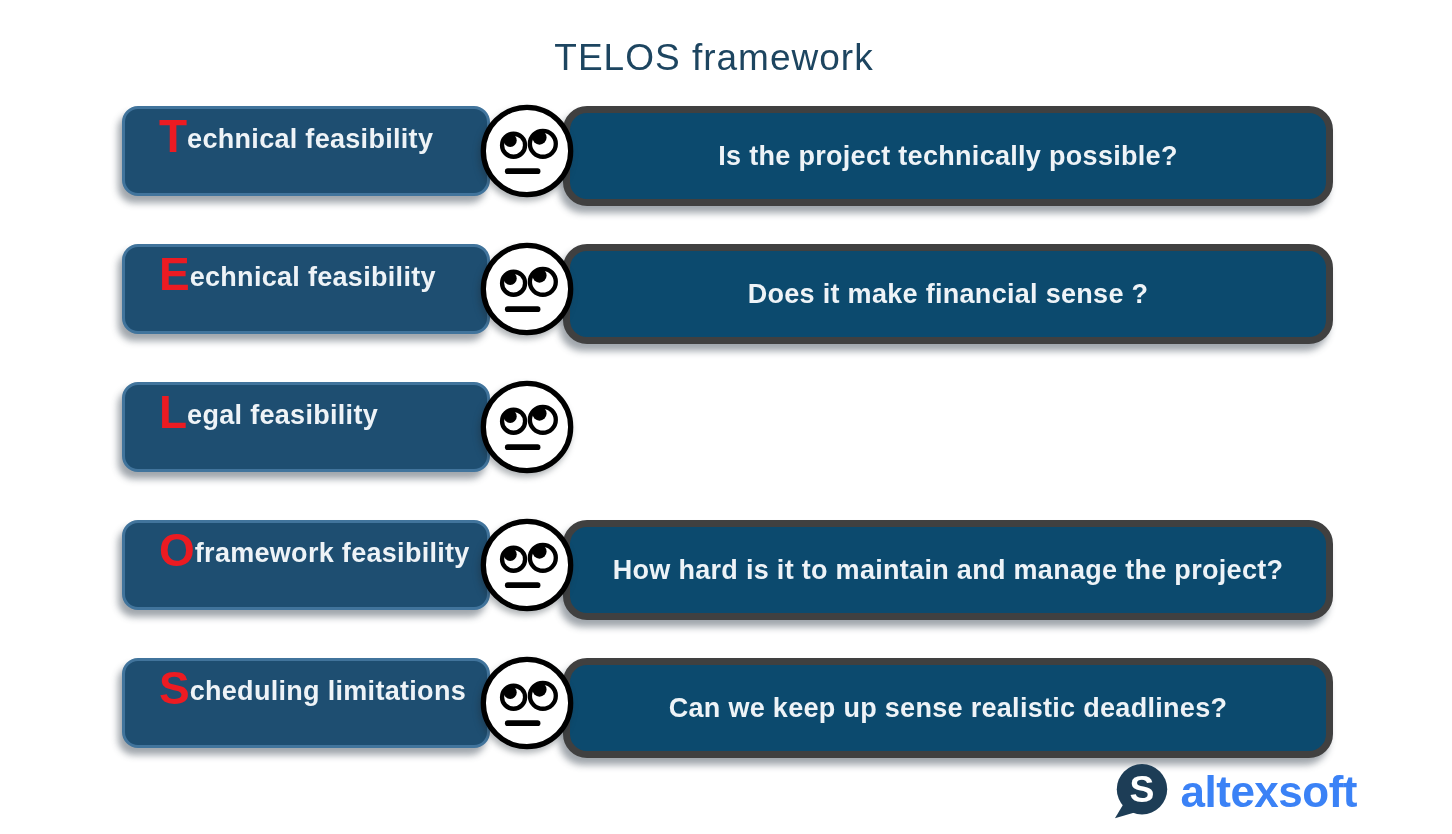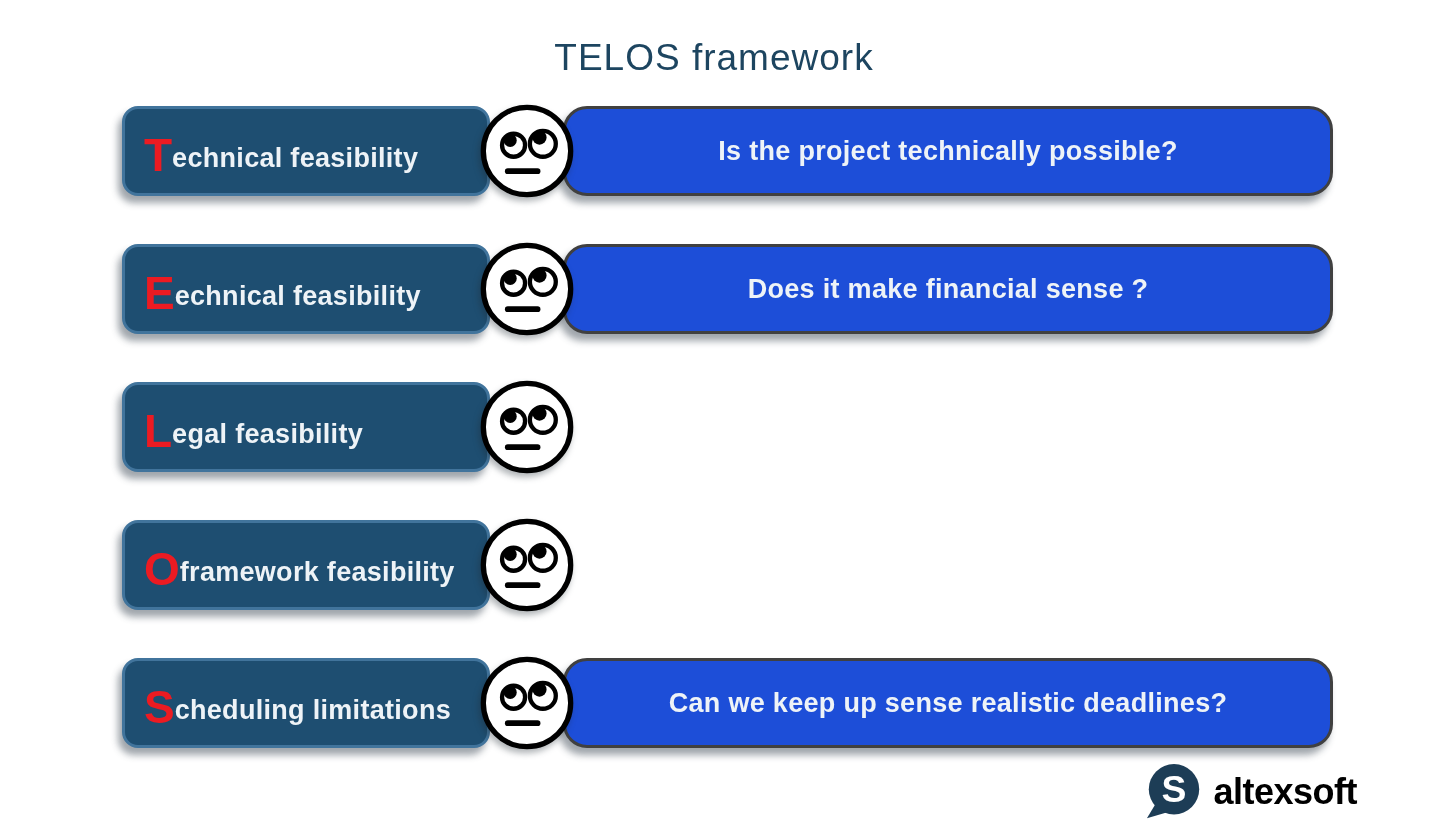--- a/index.html
+++ b/index.html
@@ -29,44 +29,44 @@
     width:1211px;height:90px;
   }
   .label-box{
     position:absolute;left:0;top:0;
     width:368px;height:90px;
     box-sizing:border-box;
     background:#1e4e71;
     border:3px solid #41749c;
     border-radius:16px;
     box-shadow:-4px 7px 7px rgba(45,58,70,.45);
-    display:flex;align-items:center;
-    padding-left:19px;
+    display:flex;align-items:flex-start;
+    padding-left:34px;
   }
   .label-line{white-space:nowrap;}
   .initial{
     color:#ec1b22;
     font-size:46px;
     font-weight:700;
     line-height:1;
     position:relative;top:4px;
     display:inline-block;
   }
   .label-rest{
     color:#eef3f7;
     font-size:27px;
     font-weight:700;
     letter-spacing:.3px;
   }
   .question-box{
     position:absolute;left:441px;top:0;
-    width:770px;height:90px;
+    width:770px;height:100px;
     box-sizing:border-box;
-    background:#1d4ed8;
-    border:3px solid #404040;
+    background:#0c4a6e;
+    border:7px solid #404040;
     border-radius:24px;
     box-shadow:-4px 7px 7px rgba(45,58,70,.45);
     display:flex;align-items:center;justify-content:center;
   }
   .question-text{
     color:#eef3f7;
     font-size:27px;
     font-weight:700;
     letter-spacing:.3px;
     text-align:center;
@@ -79,22 +79,22 @@
     filter:drop-shadow(-2px 4px 3px rgba(30,40,50,.35));
   }
   .face svg{display:block;width:96px;height:96px;}
   .logo{
     position:absolute;
     right:95px;bottom:13px;
     display:flex;align-items:center;gap:11px;
   }
   .logo-mark svg{display:block;width:56px;height:58px;}
   .logo-text{
-    color:#000000;
-    font-size:36px;
+    color:#3b82f6;
+    font-size:44px;
     font-weight:700;
     letter-spacing:-.5px;
   }
 </style>
 </head>
 <body>
 
 <h1 class="page-title">TELOS framework</h1>
 
 <div class="rows">
@@ -159,20 +159,23 @@
     </div>
     <div class="face">
       <svg viewBox="0 0 100 100">
         <circle cx="50" cy="50" r="45.5" fill="#ffffff" stroke="#000000" stroke-width="5.5"></circle>
         <circle cx="36" cy="44" r="12" fill="#ffffff" stroke="#000000" stroke-width="4.5"></circle>
         <circle cx="66.5" cy="42.5" r="13.5" fill="#ffffff" stroke="#000000" stroke-width="4.5"></circle>
         <circle cx="32.5" cy="39" r="6.8" fill="#000000"></circle>
         <circle cx="63" cy="36" r="7.4" fill="#000000"></circle>
         <line x1="30" y1="71" x2="61" y2="71" stroke="#000000" stroke-width="6" stroke-linecap="round"></line>
       </svg>
+    </div>
+    <div class="question-box">
+      <span class="question-text">How hard is it to maintain and manage the project?</span>
     </div>
   </div>
 
   <div class="row">
     <div class="label-box">
       <span class="label-line"><span class="initial">S</span><span class="label-rest">cheduling limitations</span></span>
     </div>
     <div class="face">
       <svg viewBox="0 0 100 100">
         <circle cx="50" cy="50" r="45.5" fill="#ffffff" stroke="#000000" stroke-width="5.5"></circle>

